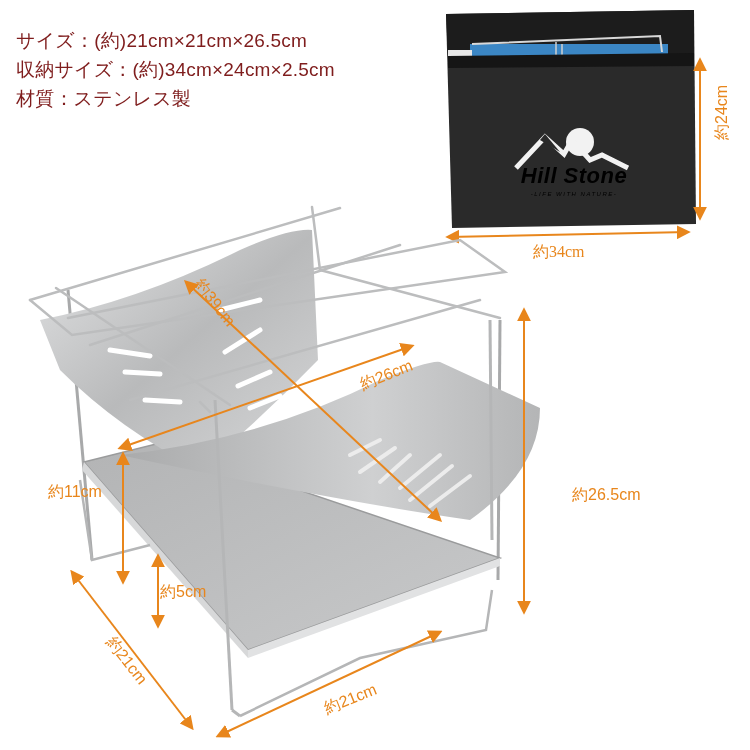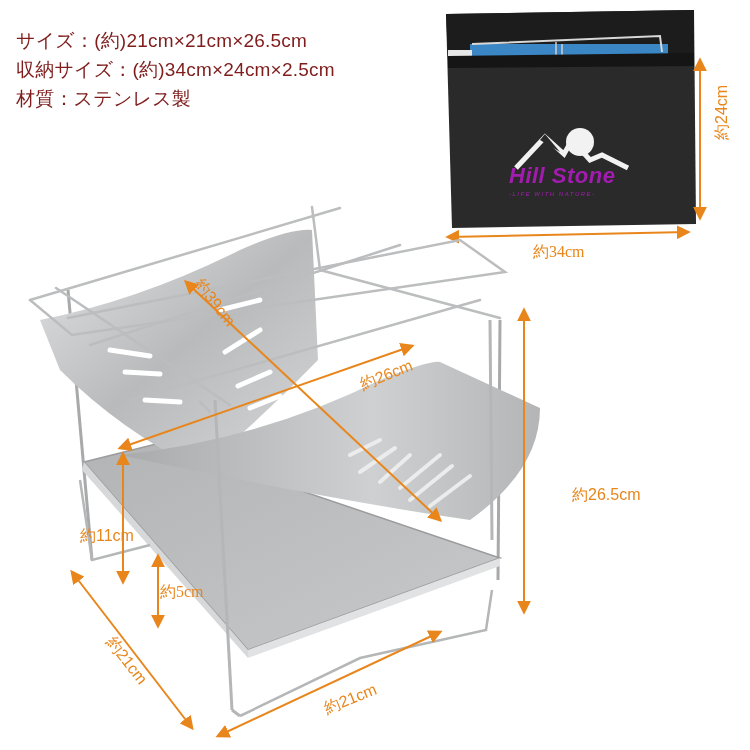--- a/index.html
+++ b/index.html
@@ -3,21 +3,21 @@
 <meta charset="utf-8">
 <style>
   html, body { margin: 0; padding: 0; background: #ffffff; }
   body { width: 750px; height: 750px; position: relative; overflow: hidden;
          font-family: "Liberation Sans", "DejaVu Sans", sans-serif; }
   .specs { position: absolute; left: 16px; top: 26px; z-index: 3; }
   .spec-line { font-size: 19px; line-height: 29px; color: #7f1d1d; letter-spacing: 0.2px; white-space: nowrap; }
   .spec-line .k, .spec-line .sep, .spec-line .v { display: inline; }
   svg.art { position: absolute; left: 0; top: 0; width: 750px; height: 750px; z-index: 1; }
   .dim { position: absolute; z-index: 4; color: #e8861c; font-size: 16px; white-space: nowrap; line-height: 1; }
-  .brand { position: absolute; z-index: 4; color: #a21caf; }
+  .brand { position: absolute; z-index: 4; color: #000000; text-align: center; }
   .brand-name { position: absolute; left: 509px; top: 163px; width: 130px; font-size: 22px; font-weight: bold; font-style: italic; letter-spacing: 0.5px; }
   .brand-tag { position: absolute; left: 509px; top: 191px; width: 130px; font-size: 6px; letter-spacing: 1.5px; font-style: italic; }
 </style>
 </head>
 <body>
 
 <div class="specs">
   <div class="spec-line"><span class="k">サイズ</span><span class="sep">：</span><span class="v">(約)21cm×21cm×26.5cm</span></div>
   <div class="spec-line"><span class="k">収納サイズ</span><span class="sep">：</span><span class="v">(約)34cm×24cm×2.5cm</span></div>
   <div class="spec-line"><span class="k">材質</span><span class="sep">：</span><span class="v">ステンレス製</span></div>
@@ -124,16 +124,16 @@
 
 <div class="brand brand-name">Hill Stone</div>
 <div class="brand brand-tag">-LIFE WITH NATURE-</div>
 
 <div class="dim" style="left:714px; top:140px; transform: rotate(-90deg); transform-origin: left top;">約24cm</div>
 <div class="dim" style="left:533px; top:244px;font-family:Liberation Serif, serif;">約34cm</div>
 
 <div class="dim" style="left:204px; top:276px; transform: rotate(52deg); transform-origin: left top;">約39cm</div>
 <div class="dim" style="left:358px; top:378px; transform: rotate(-22deg); transform-origin: left top;">約26cm</div>
 <div class="dim" style="left:535px; top:487px;margin-left:37px;">約26.5cm</div>
-<div class="dim" style="left:48px; top:528px;margin-left:32px;">約11cm</div>
-<div class="dim" style="left:160px; top:584px;font-family:Liberation Serif, serif;">約5cm</div>
+<div class="dim" style="left:48px; top:484px;">約11cm</div>
+<div class="dim" style="left:160px; top:584px;">約5cm</div>
 <div class="dim" style="left:116px; top:634px; transform: rotate(52deg); transform-origin: left top;">約21cm</div>
 <div class="dim" style="left:322px; top:702px; transform: rotate(-22deg); transform-origin: left top;">約21cm</div>
 
 </body></html>

